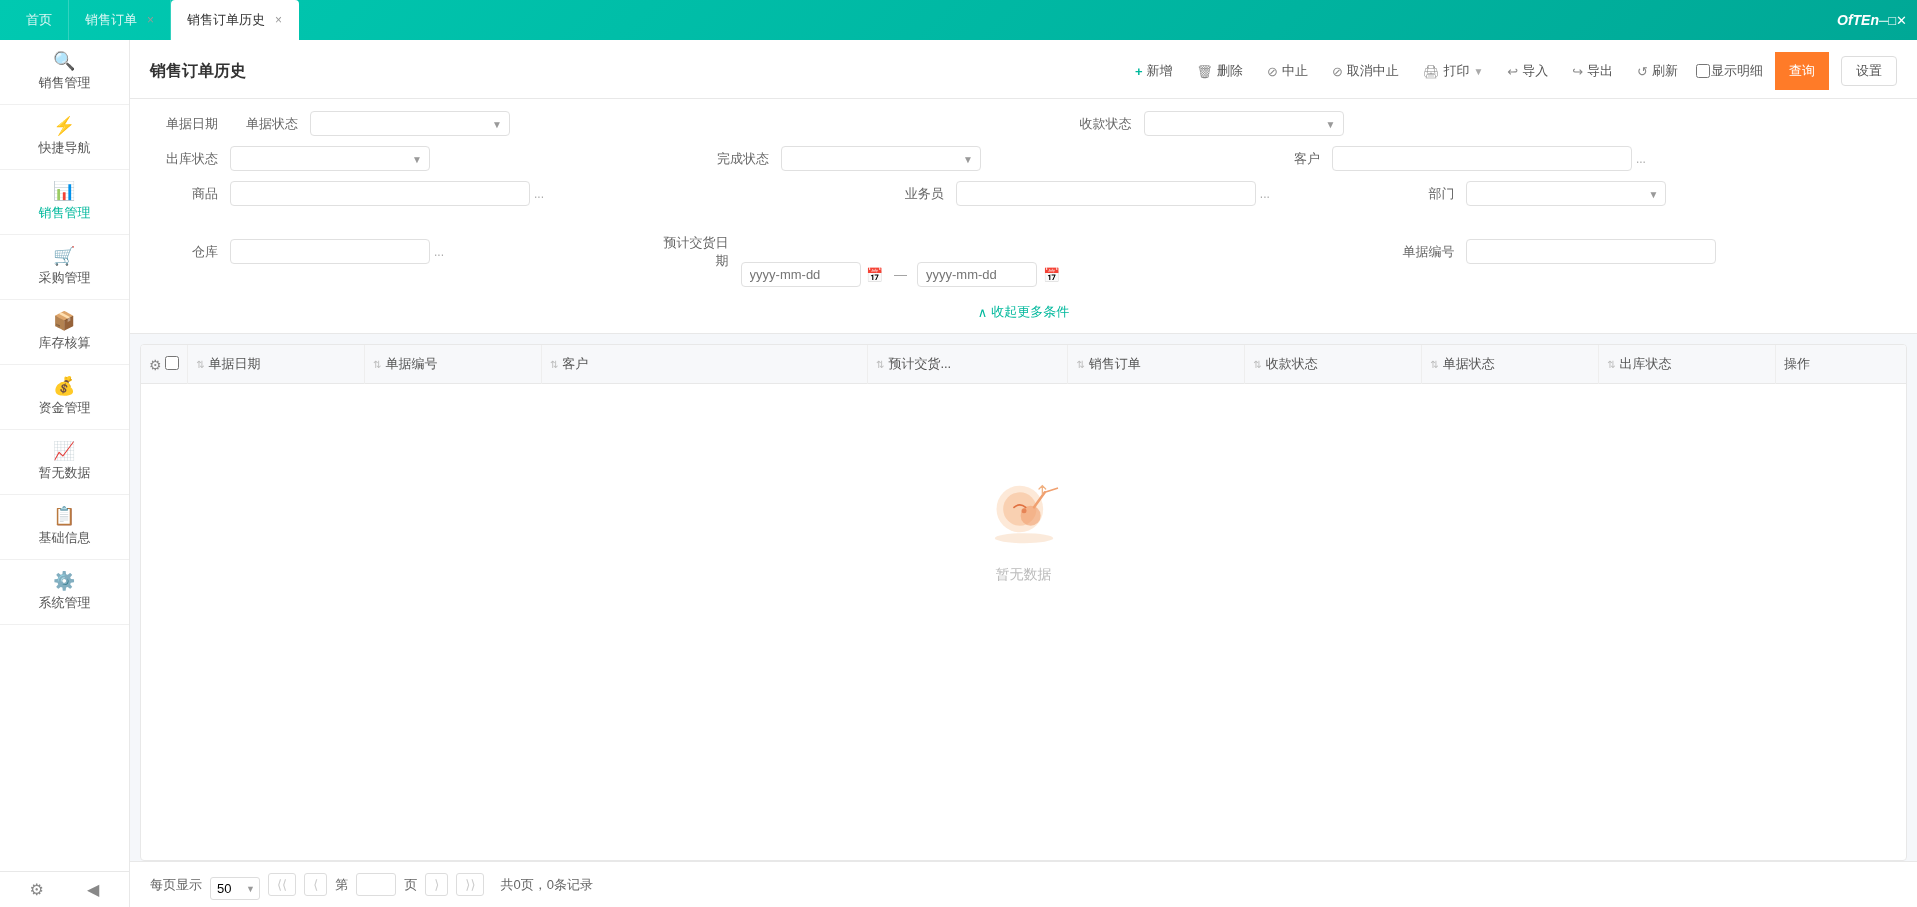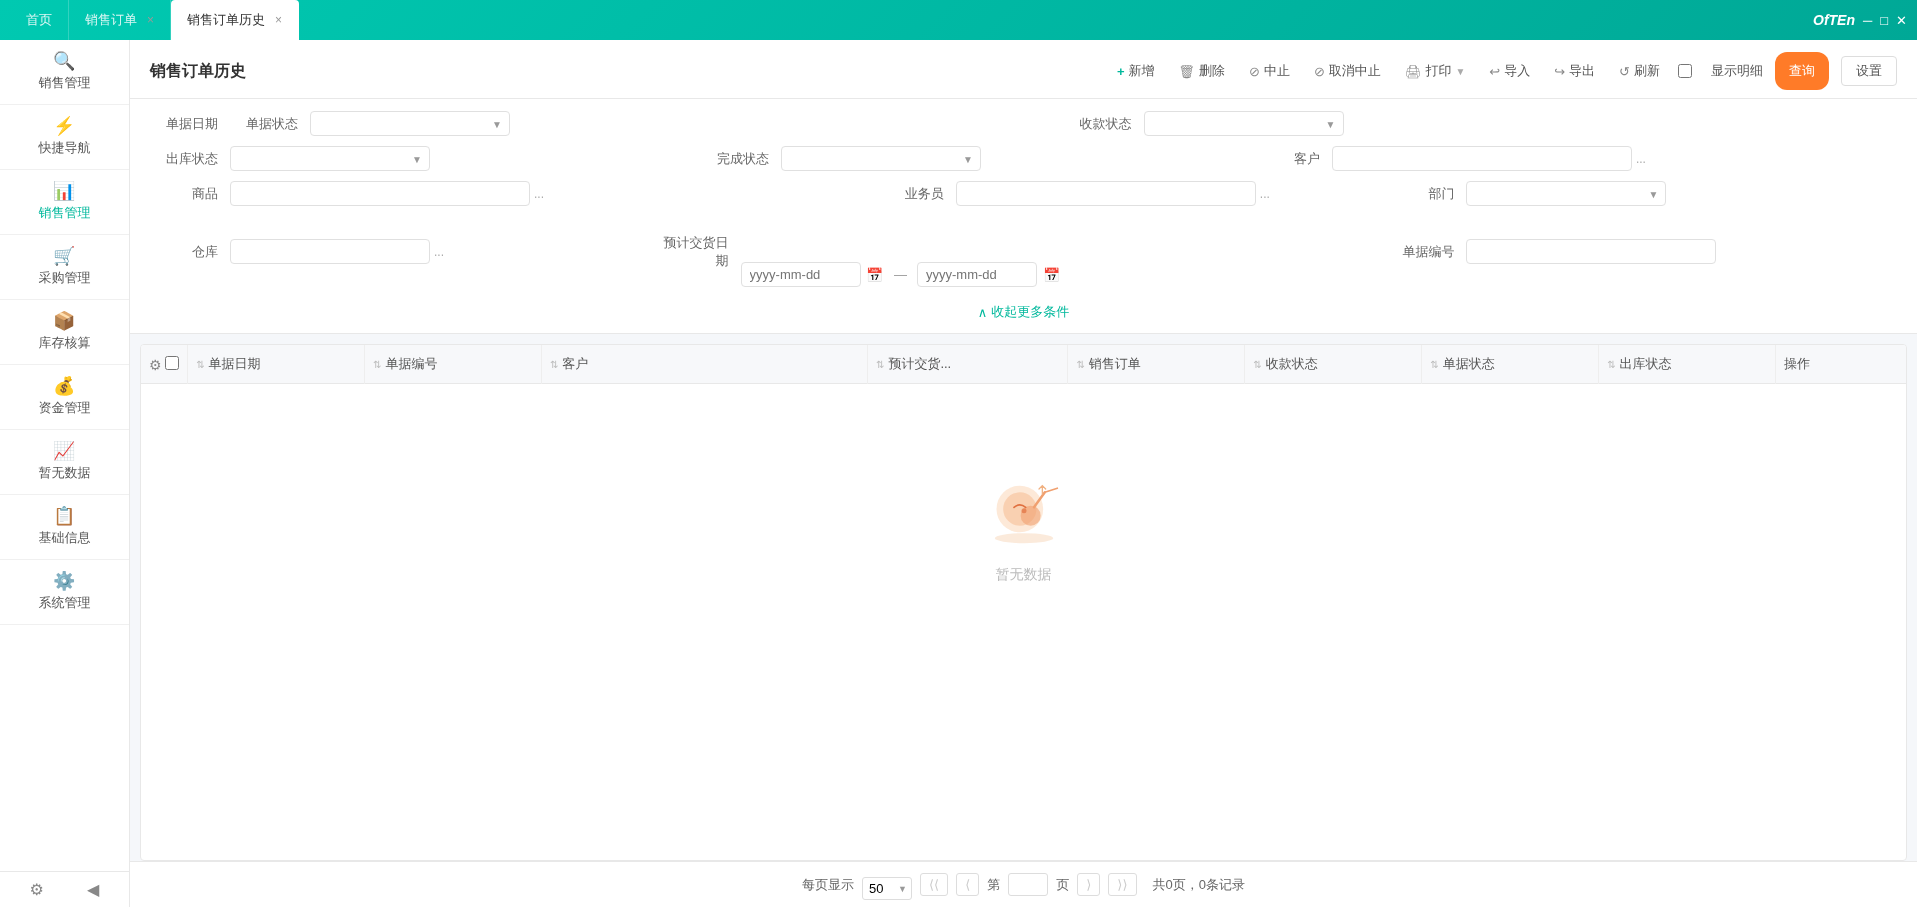--- a/index.html
+++ b/index.html
@@ -34,21 +34,20 @@
     .tab-close {
       font-size: 12px;
       color: #999;
       cursor: pointer;
       margin-left: 4px;
     }
     .top-bar-right {
       margin-left: auto;
       display: flex;
       align-items: center;
-      gap: 8px;
       color: white;
       font-size: 12px;
     }
 
     
     .main-layout {
       display: flex;
       flex: 1;
       overflow: hidden;
     }
@@ -126,37 +125,37 @@
       cursor: pointer;
       color: #555;
       font-size: 13px;
       padding: 4px 6px;
       border-radius: 3px;
     }
     .toolbar-btn-primary {
       background: #ff7b28;
       color: white;
       padding: 10px 14px;
-      border-radius: 12px;
+      border-radius: 0;
       cursor: pointer;
       font-size: 13px;
     }
     .toolbar-btn-secondary {
       background: white;
       border: 1px solid #ddd;
       color: #555;
       padding: 5px 14px;
       border-radius: 4px;
       cursor: pointer;
       font-size: 13px;
     }
     .display-toggle {
       display: flex;
       align-items: center;
-      gap: 19px;
+      gap: 1px;
       font-size: 12px;
       color: #555;
     }
 
     
     .filter-area {
       background: white;
       padding: 12px 20px;
       border-bottom: 1px solid #e8e8e8;
     }
@@ -337,21 +336,21 @@
       margin-bottom: 12px;
     }
 
     
     .pagination-bar {
       height: 46px;
       background: white;
       border-top: 1px solid #e8e8e8;
       display: flex;
       align-items: center;
-      justify-content: center;
+      justify-content: flex-start;
       padding: 13px 20px;
       gap: 8px;
       flex-shrink: 0;
     }
     .pagination-label { color: #666; font-size: 13px; }
     .pagination-select {
       border: 1px solid #ddd;
       border-radius: 3px;
       padding: 3px 20px 3px 6px;
       font-size: 13px;

